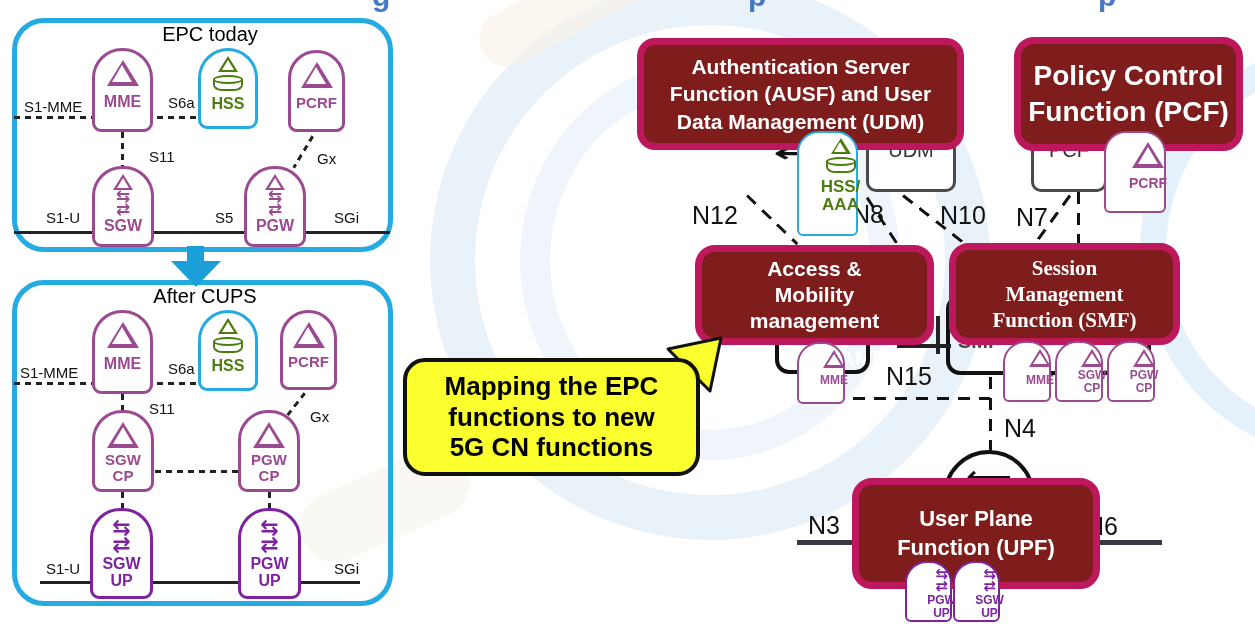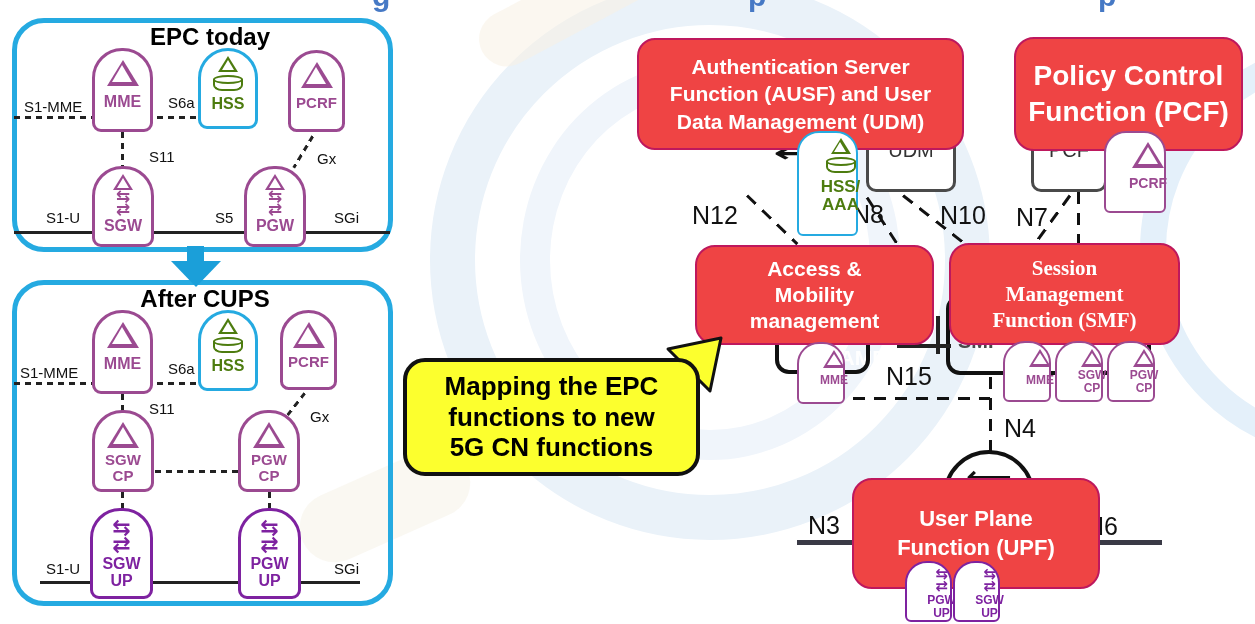--- a/index.html
+++ b/index.html
@@ -17,21 +17,21 @@
   .dash.v{width:2.5px;background:repeating-linear-gradient(180deg,#222 0 6px,transparent 6px 11px);}
   .dash.d{height:2.5px;transform-origin:0 50%;background:repeating-linear-gradient(90deg,#222 0 6px,transparent 6px 11px);}
   .ndash{position:absolute;z-index:1;}
   .ndash.h{height:3px;background:repeating-linear-gradient(90deg,#111 0 12px,transparent 12px 21px);}
   .ndash.v{width:3px;background:repeating-linear-gradient(180deg,#111 0 12px,transparent 12px 21px);}
   .ndash.d{height:3px;transform-origin:0 50%;background:repeating-linear-gradient(90deg,#111 0 12px,transparent 12px 21px);}
   .solid{position:absolute;background:#222;z-index:1;}
 
   
   .cyanbox{position:absolute;border:5px solid #25AAE1;border-radius:32px;z-index:0;background:transparent;}
-  .boxtitle{position:absolute;font-weight:bold;font-size:24px;color:#000;text-align:center;z-index:2;}
+  .boxtitle{position:absolute;font-weight:normal;font-size:20px;color:#000;text-align:center;z-index:2;}
 
   
   .arch{position:absolute;background:#fff;border:3px solid #9B4A91;color:#9B4A91;
         border-radius:30px 30px 9px 9px;display:flex;flex-direction:column;align-items:center;z-index:3;}
   .arch.cyan{border-color:#25AAE1;color:#4d7c0f;}
   .arch.purple{border-color:#7E22A0;color:#7E22A0;}
   .arch.small{border-width:2.5px;border-radius:22px 22px 6px 6px;z-index:5;padding-left:26px;}
   .alabel{font-weight:bold;text-align:center;white-space:pre-line;line-height:1.05;}
 
   .tri{position:relative;width:0;height:0;border-style:solid;border-color:transparent;
@@ -50,21 +50,21 @@
            border-radius:50%;background:#fff;}
 
   .uparrows{font-family:"DejaVu Sans",sans-serif;font-weight:bold;white-space:pre-line;
             line-height:0.78;text-align:center;}
 
   
   .iflbl{position:absolute;font-size:15px;color:#111;z-index:2;}
   .nlbl{position:absolute;font-size:25px;color:#111;z-index:2;}
 
   
-  .bluebox{position:absolute;background:#ef4444;border:2px solid #be185d;border-radius:20px;
+  .bluebox{position:absolute;background:#7f1d1d;border:7px solid #be185d;border-radius:20px;
            color:#fff;font-weight:bold;text-align:center;white-space:pre-line;
            display:flex;align-items:center;justify-content:center;z-index:4;line-height:1.3;}
   .graybox{position:absolute;background:#fff;border:3.5px solid #4a4a4a;border-radius:10px;z-index:2;
            display:flex;justify-content:center;}
   .graytag{font-size:20px;color:#333;font-weight:500;margin-top:4px;}
   .blackbox{position:absolute;border:4px solid #111;border-radius:14px;z-index:2;}
   .ghost{position:absolute;font-weight:bold;white-space:pre-line;text-align:center;}
 
   .circle{position:absolute;border:4px solid #111;border-radius:50%;background:#fff;z-index:3;
           display:flex;justify-content:center;}

